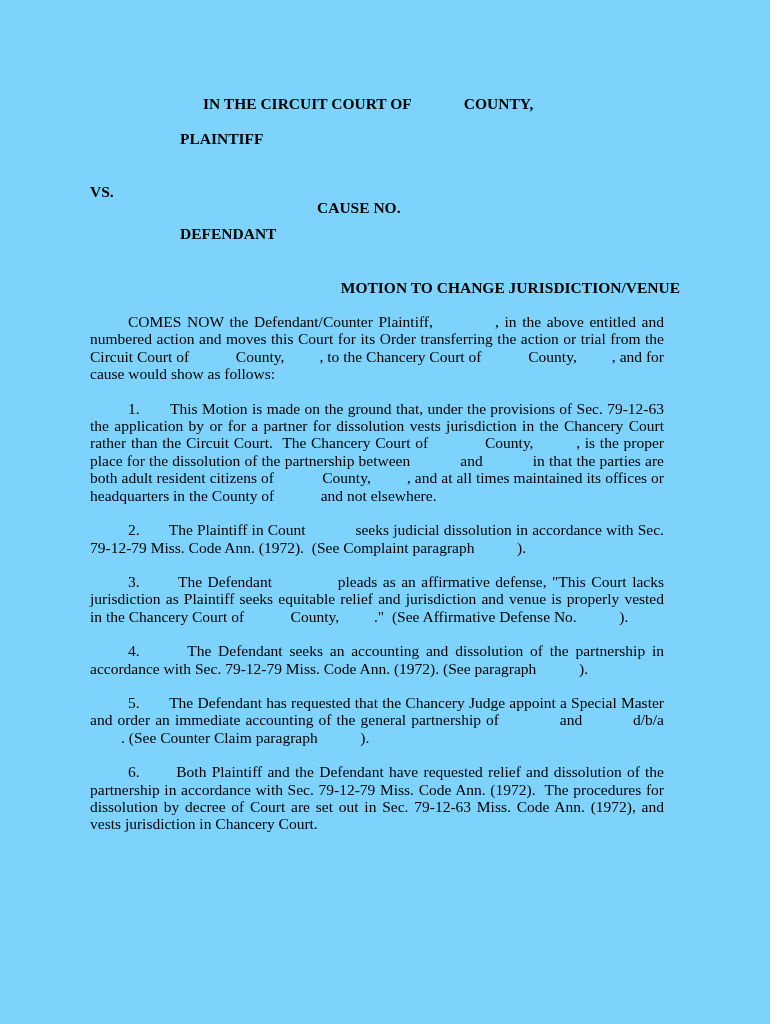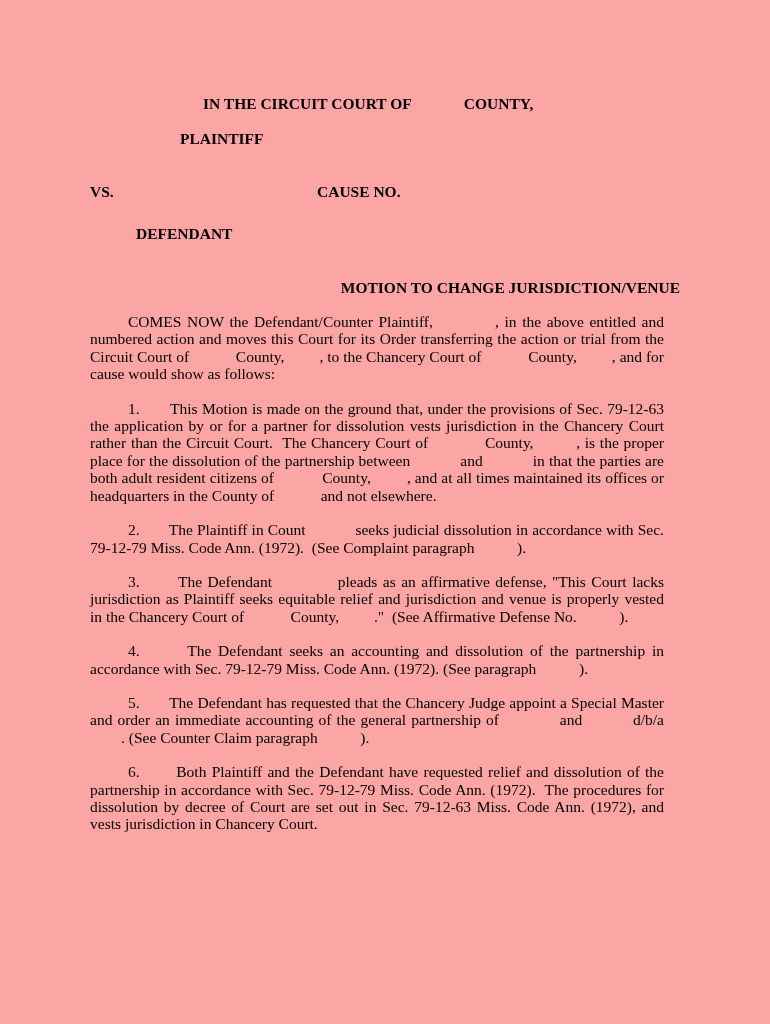--- a/index.html
+++ b/index.html
@@ -4,21 +4,21 @@
 <style>
   html, body {
     margin: 0;
     padding: 0;
     background: #ffffff;
   }
   .page {
     position: relative;
     width: 770px;
     height: 1024px;
-    background: #fca5a5;
+    background: #7dd3fc;
     color: #000000;
     font-family: "Liberation Serif", "DejaVu Serif", serif;
     overflow: hidden;
   }
   .content {
     position: relative;
     padding: 95px 90px 0 90px;
     font-size: 15.5px;
     line-height: 17.4px;
   }
@@ -36,24 +36,24 @@
   .plaintiff-line {
     margin: 0 0 35px 90px;
   }
   .vs-line {
     position: relative;
     margin: 0 0 25px 0;
   }
   .cause-no {
     position: absolute;
     left: 227px;
-    top: 0;
+    top: 16px;
   }
   .defendant-line {
-    margin: 0 0 36px 46px;
+    margin: 0 0 36px 90px;
   }
   .doc-title {
     font-weight: bold;
     text-align: right;
     margin: 0 0 17px 0;
   }
   p.body-para {
     margin: 0 16px 17px 0;
     text-align: justify;
     text-indent: 38px;

